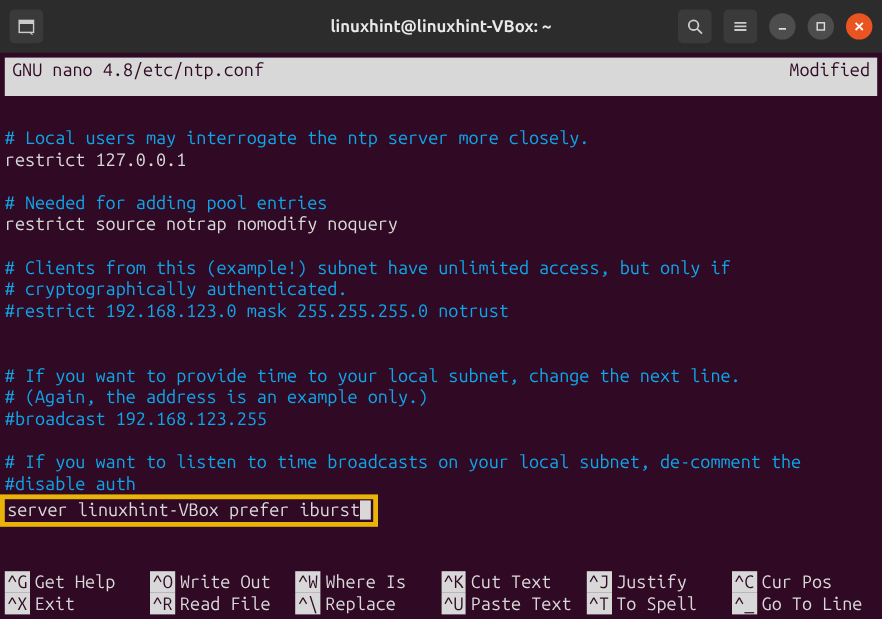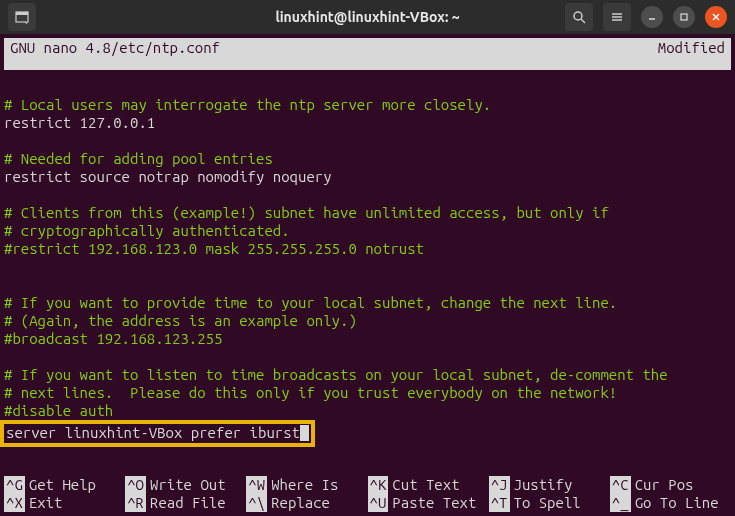--- a/index.html
+++ b/index.html
@@ -6,21 +6,21 @@
     body {
       width: 735px;
       height: 516px;
       background: #300a24;
       font-family: 'Ubuntu Mono', 'DejaVu Sans Mono', monospace;
       font-size: 15px;
       overflow: hidden;
       position: relative;
     }
     .titlebar {
-      height: 34px;
+      height: 44px;
       background: #2c2c2c;
       display: flex;
       align-items: center;
       padding: 0 8px;
       color: #d8d8d8;
       font-family: 'Ubuntu', sans-serif;
       font-size: 14px;
       position: relative;
     }
     .titlebar-left {
@@ -75,21 +75,21 @@
     }
     .nano-header .left { flex: 0 0 auto; }
     .nano-header .center { flex: 1; text-align: left; }
     .nano-header .right { flex: 0 0 auto; }
     .editor {
       padding: 4px 4px 0 4px;
       color: #d8d8d8;
       line-height: 18px;
     }
     .line { white-space: pre; }
-    .comment { color: #84cc16; }
+    .comment { color: #0ea5e9; }
     .highlight-box {
       display: inline-block;
       border: 4px solid #eab308;
       padding: 0 2px;
       margin-left: -4px;
     }
     .cursor {
       display: inline-block;
       width: 9px;
       height: 16px;
@@ -181,21 +181,20 @@
     <div class="line comment"># Clients from this (example!) subnet have unlimited access, but only if</div>
     <div class="line comment"># cryptographically authenticated.</div>
     <div class="line comment">#restrict 192.168.123.0 mask 255.255.255.0 notrust</div>
     <div class="line">&nbsp;</div>
     <div class="line">&nbsp;</div>
     <div class="line comment"># If you want to provide time to your local subnet, change the next line.</div>
     <div class="line comment"># (Again, the address is an example only.)</div>
     <div class="line comment">#broadcast 192.168.123.255</div>
     <div class="line">&nbsp;</div>
     <div class="line comment"># If you want to listen to time broadcasts on your local subnet, de-comment the</div>
-    <div class="line comment"># next lines.  Please do this only if you trust everybody on the network!</div>
     <div class="line comment">#disable auth</div>
     <div class="line"><span class="highlight-box">server linuxhint-VBox prefer iburst<span class="cursor"></span></span></div>
   </div>
 
 <div class="shortcuts">
   <div class="sc-row" id="sc-row1">
       <div class="sc-item">
         <span class="sc-key">^G</span>
         <span>Get Help</span>
       </div>

